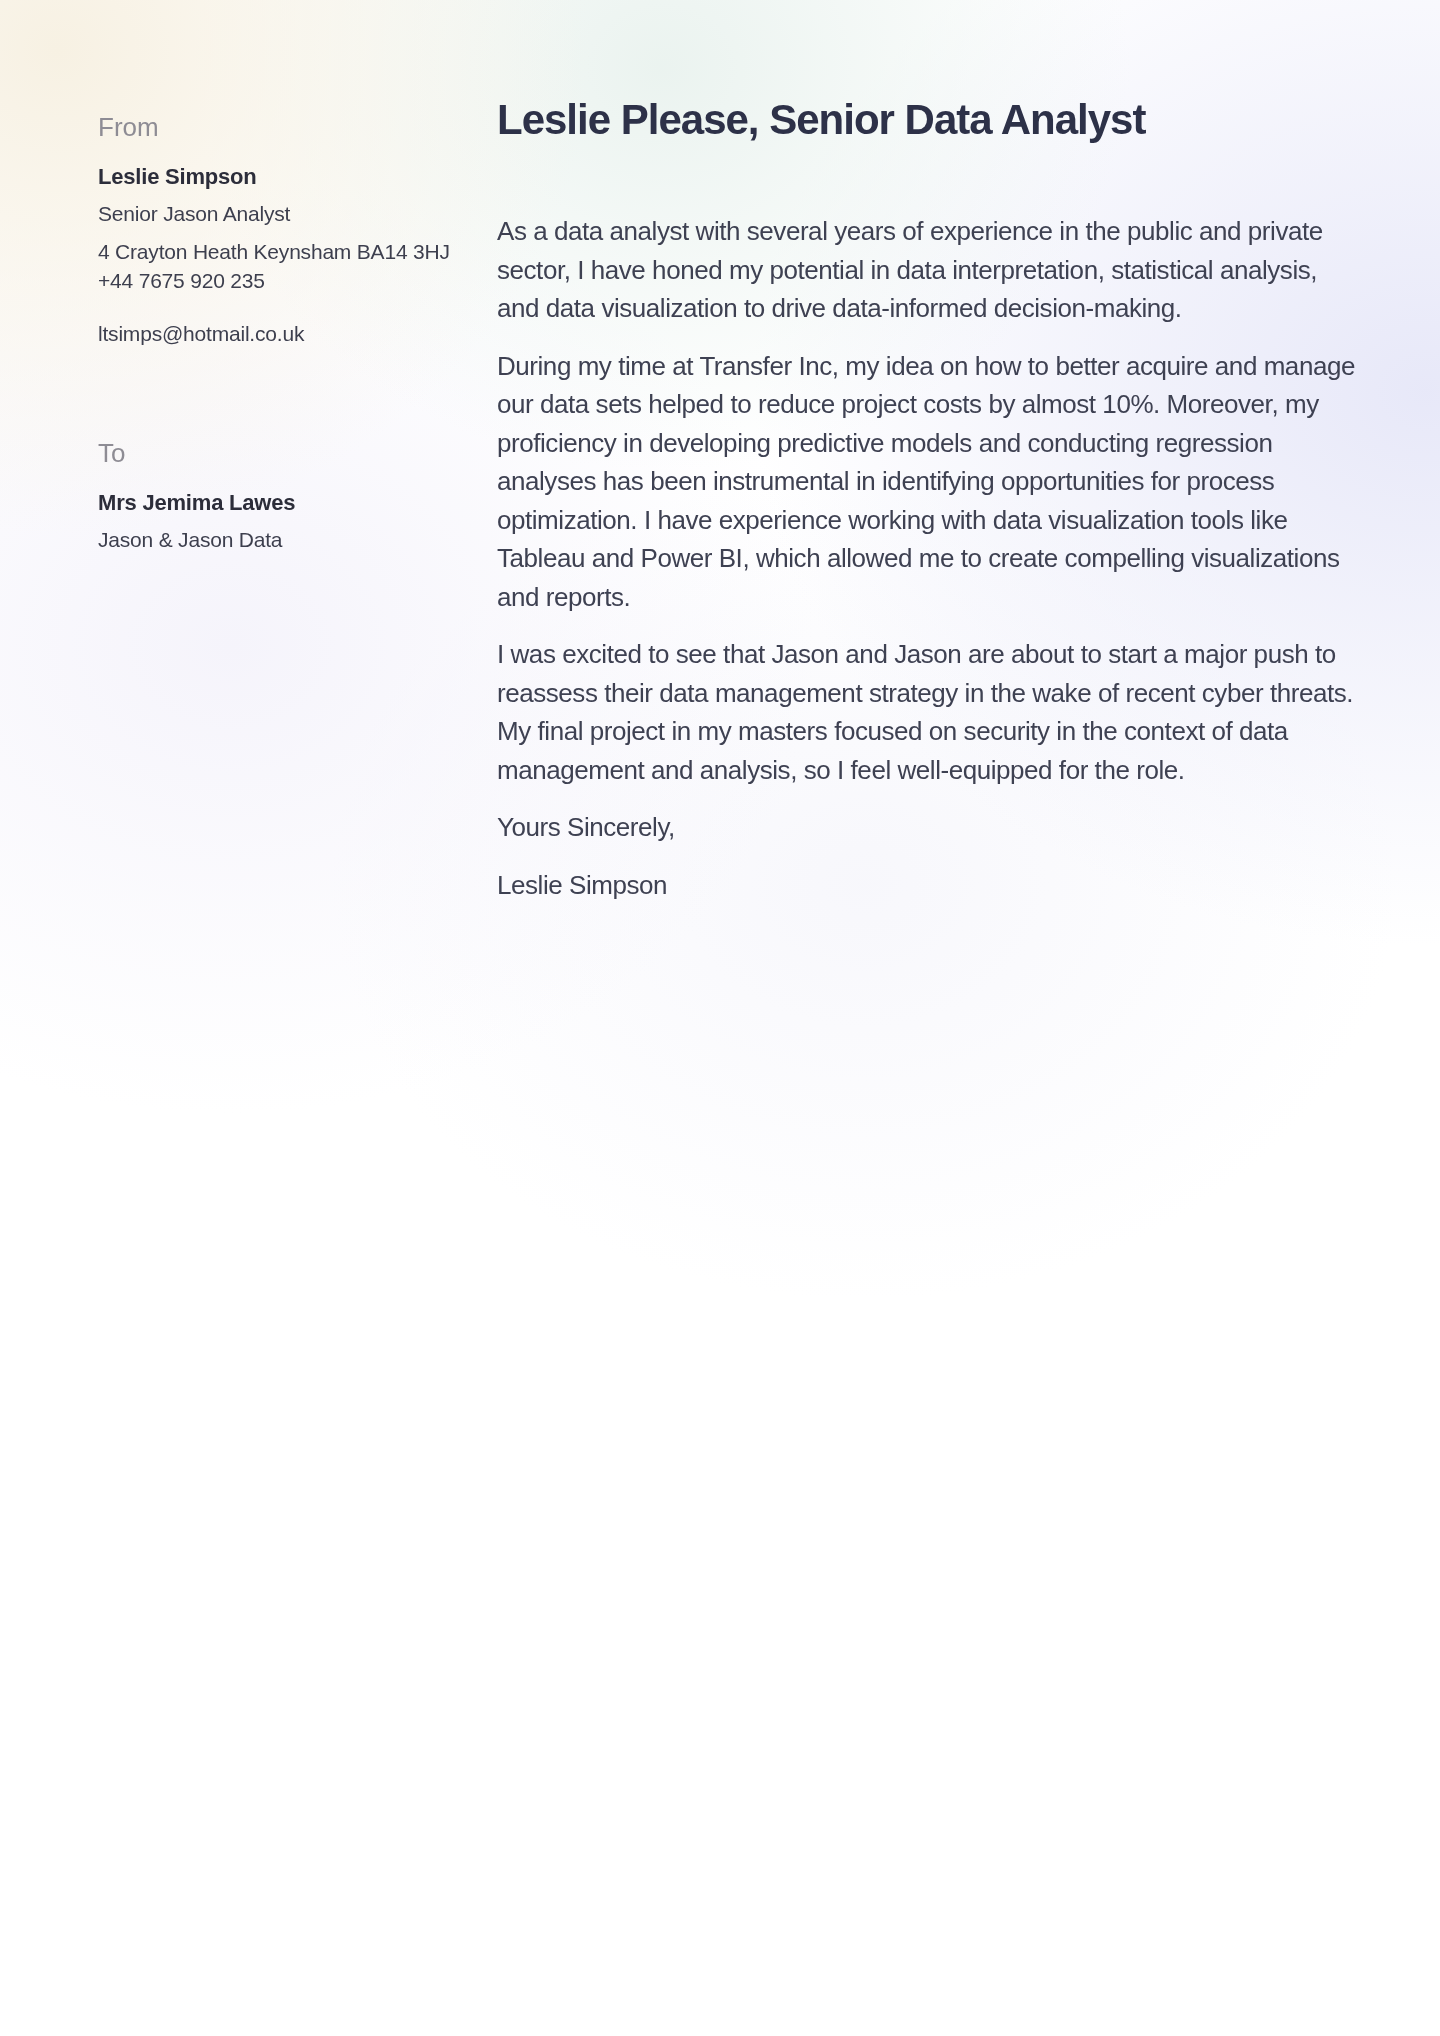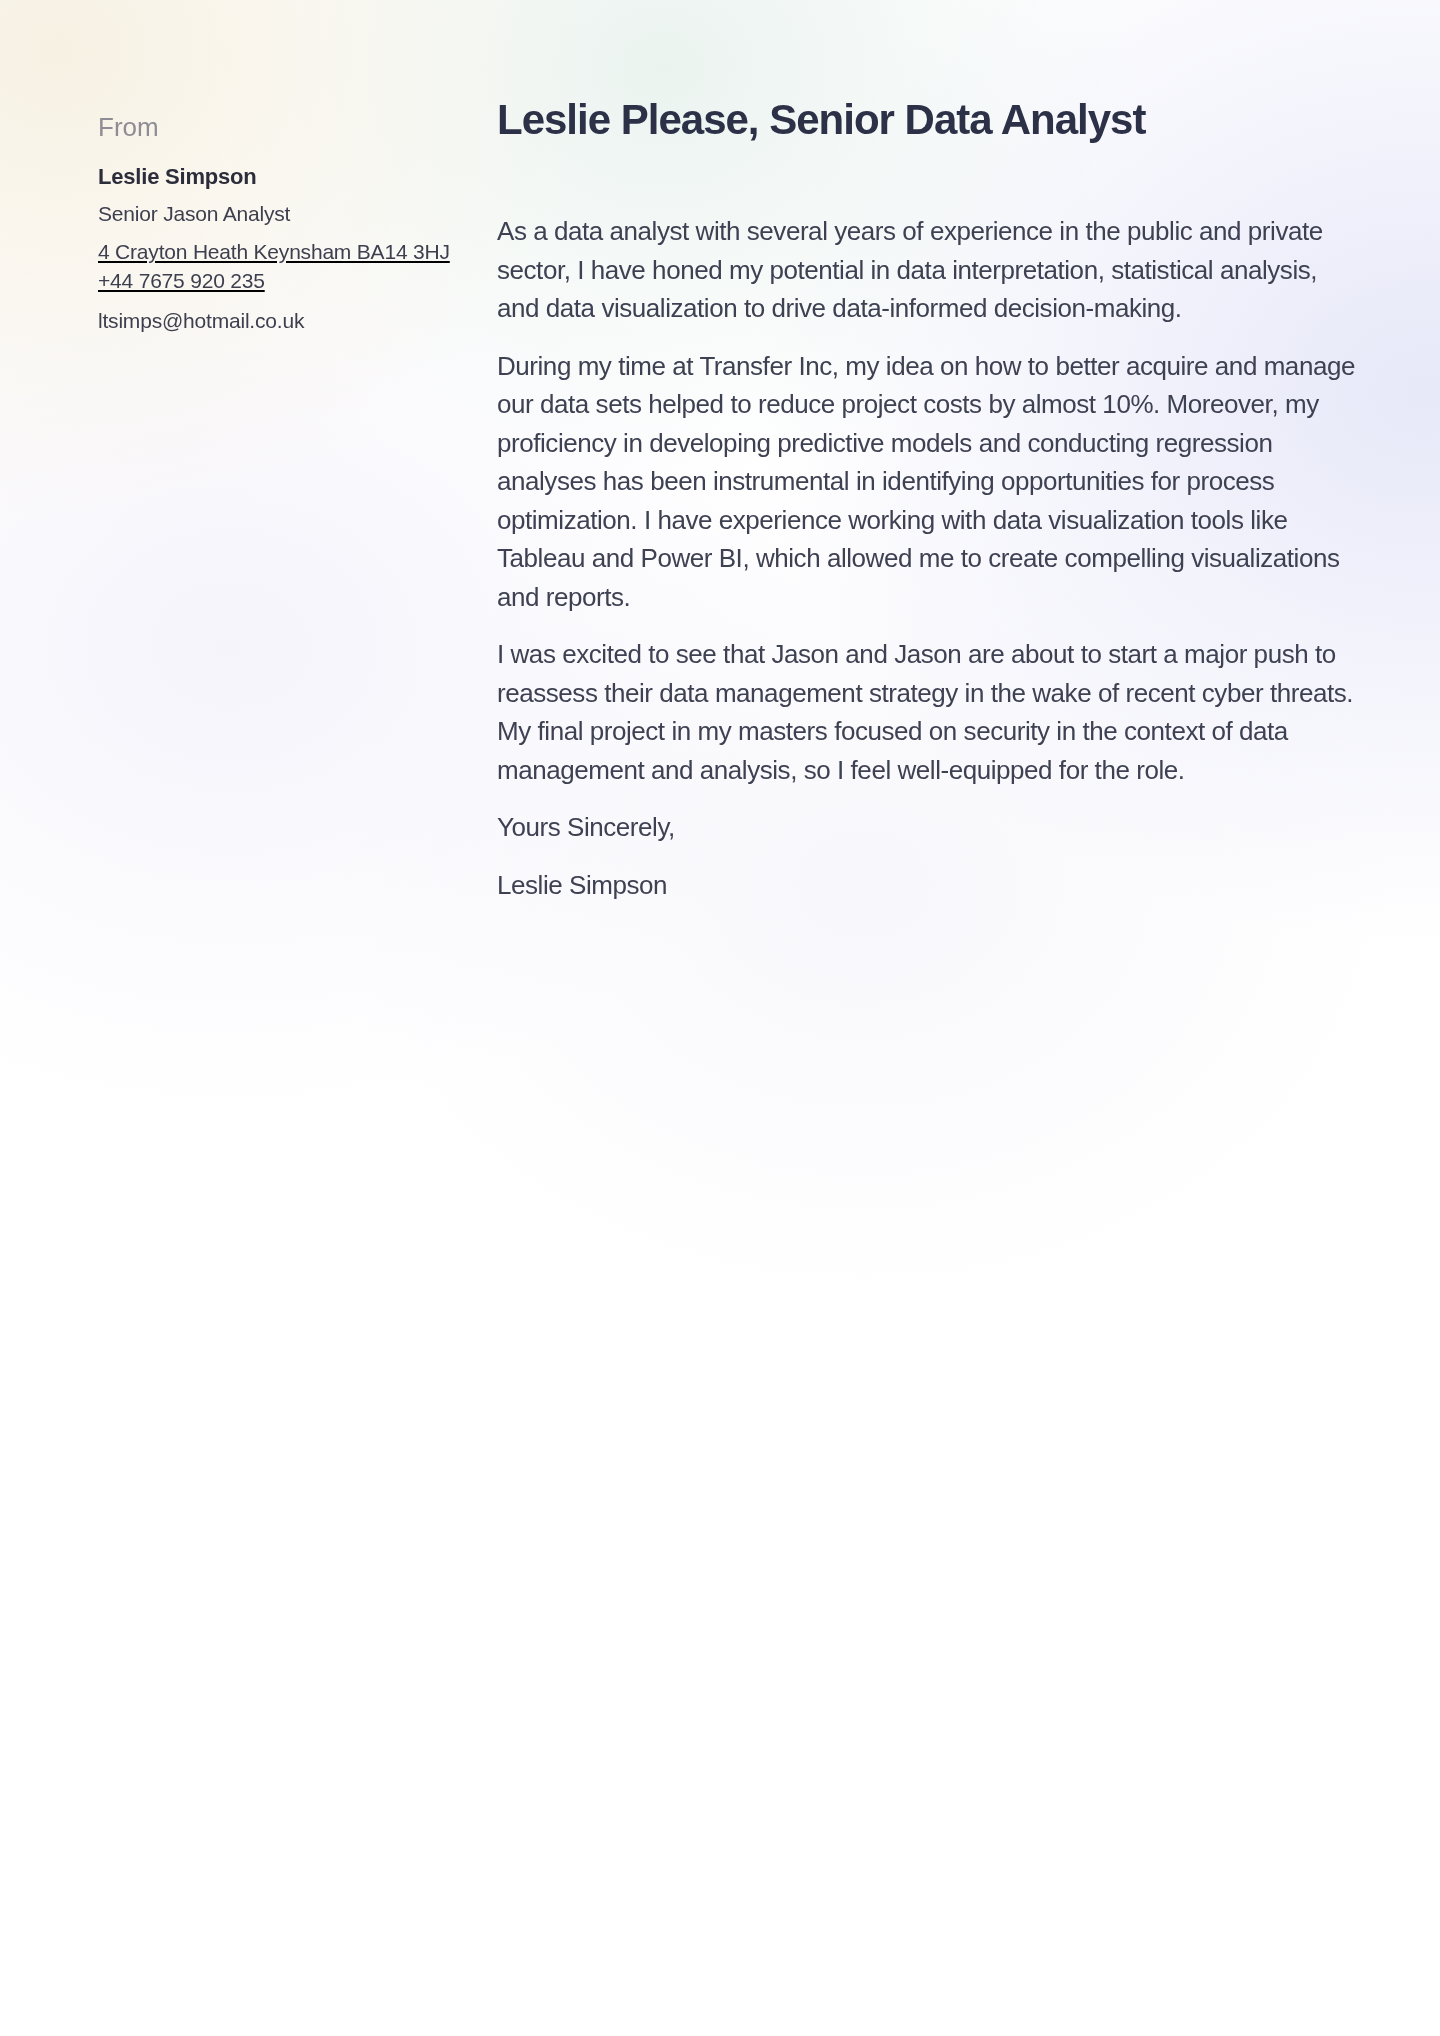--- a/index.html
+++ b/index.html
@@ -47,21 +47,21 @@
     margin: 0 0 7px 0;
   }
   .side-line {
     font-size: 21px;
     line-height: 29px;
     color: #3d3f4e;
     letter-spacing: -0.2px;
     margin: 0;
   }
   .side-job { margin: 0 0 9px 0; }
-  .side-addr-block { margin: 0 0 11px 0; text-decoration: underline; }
+  .side-addr-block { margin: 0 0 24px 0; }
   .side-addr { white-space: nowrap; }
   .to-section { margin-top: 88px; }
 
   
   .letter {
     position: absolute;
     left: 497px;
     top: 95px;
     width: 860px;
   }
@@ -91,20 +91,25 @@
       <p class="side-label">From</p>
       <p class="side-name">Leslie Simpson</p>
       <p class="side-line side-job">Senior Jason Analyst</p>
       <div class="side-addr-block">
         <p class="side-line side-addr">4 Crayton Heath Keynsham BA14 3HJ</p>
         <p class="side-line">+44 7675 920 235</p>
       </div>
       <p class="side-line">ltsimps@hotmail.co.uk</p>
     </div>
 
+    <div class="to-section">
+      <p class="side-label">To</p>
+      <p class="side-name">Mrs Jemima Lawes</p>
+      <p class="side-line">Jason &amp; Jason Data</p>
+    </div>
   </aside>
 
   <main class="letter">
     <h1>Leslie Please, Senior Data Analyst</h1>
     <p>As a data analyst with several years of experience in the public and private sector, I have honed my potential in data interpretation, statistical analysis, and data visualization to drive data-informed decision-making.</p>
     <p>During my time at Transfer Inc, my idea on how to better acquire and manage our data sets helped to reduce project costs by almost 10%. Moreover, my proficiency in developing predictive models and conducting regression analyses has been instrumental in identifying opportunities for process optimization. I have experience working with data visualization tools like Tableau and Power BI, which allowed me to create compelling visualizations and reports.</p>
     <p>I was excited to see that Jason and Jason are about to start a major push to reassess their data management strategy in the wake of recent cyber threats. My final project in my masters focused on security in the context of data management and analysis, so I feel well-equipped for the role.</p>
     <p>Yours Sincerely,</p>
     <p>Leslie Simpson</p>
   </main>

